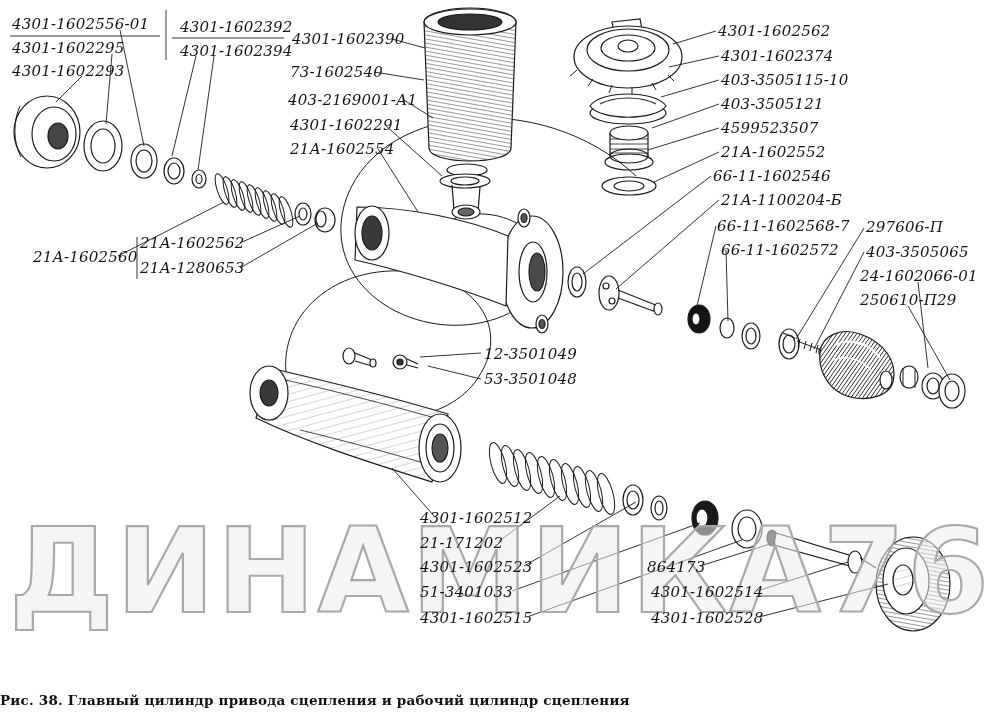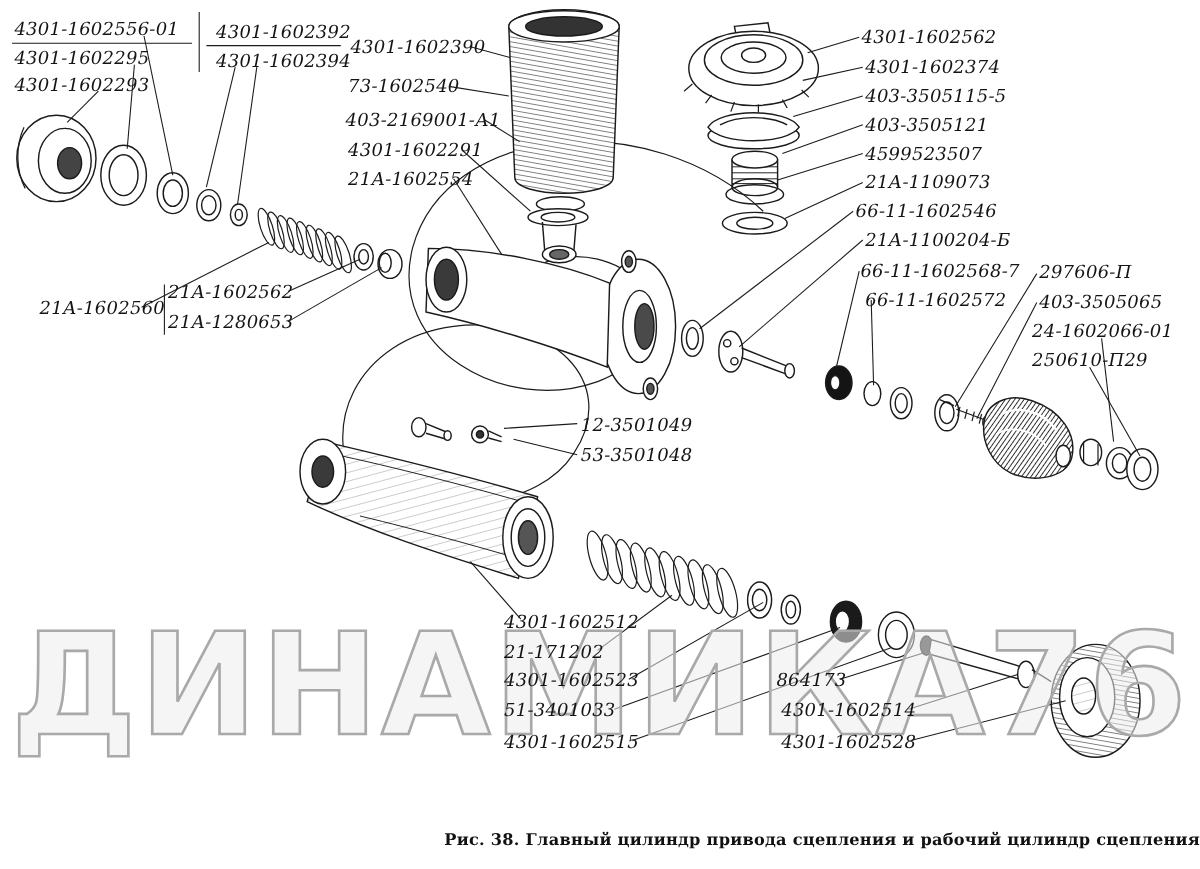--- a/index.html
+++ b/index.html
@@ -18,21 +18,21 @@
     font-size:15px;
     letter-spacing:0.2px;
     color:#141414;
     white-space:nowrap;
     line-height:1.1;
   }
   .caption {
     position:absolute;
     left:0; right:0;
     top:692px;
-    text-align:right;
+    text-align:left;
     font-weight:bold;
     font-size:13.5px;
     color:#111;
     letter-spacing:0.2px;
   }
 </style>
 </head>
 <body>
 
 <div class="stage">
@@ -291,24 +291,24 @@
   <div class="plabel" style="left:12px;top:63px">4301-1602293</div>
   <div class="plabel" style="left:180px;top:19px">4301-1602392</div>
   <div class="plabel" style="left:180px;top:43px">4301-1602394</div>
   <div class="plabel" style="left:292px;top:31px">4301-1602390</div>
   <div class="plabel" style="left:290px;top:64px">73-1602540</div>
   <div class="plabel" style="left:288px;top:92px">403-2169001-А1</div>
   <div class="plabel" style="left:290px;top:117px">4301-1602291</div>
   <div class="plabel" style="left:290px;top:141px">21А-1602554</div>
   <div class="plabel" style="left:718px;top:23px">4301-1602562</div>
   <div class="plabel" style="left:721px;top:48px">4301-1602374</div>
-  <div class="plabel" style="left:721px;top:72px">403-3505115-5</div>
+  <div class="plabel" style="left:721px;top:72px">403-3505115-10</div>
   <div class="plabel" style="left:721px;top:96px">403-3505121</div>
   <div class="plabel" style="left:721px;top:120px">4599523507</div>
-  <div class="plabel" style="left:721px;top:144px">21А-1109073</div>
+  <div class="plabel" style="left:721px;top:144px">21А-1602552</div>
   <div class="plabel" style="left:713px;top:168px">66-11-1602546</div>
   <div class="plabel" style="left:721px;top:192px">21А-1100204-Б</div>
   <div class="plabel" style="left:717px;top:218px">66-11-1602568-7</div>
   <div class="plabel" style="left:721px;top:242px">66-11-1602572</div>
   <div class="plabel" style="left:866px;top:219px">297606-П</div>
   <div class="plabel" style="left:866px;top:244px">403-3505065</div>
   <div class="plabel" style="left:860px;top:268px">24-1602066-01</div>
   <div class="plabel" style="left:860px;top:292px">250610-П29</div>
   <div class="plabel" style="left:33px;top:249px">21А-1602560</div>
   <div class="plabel" style="left:140px;top:235px">21А-1602562</div>

